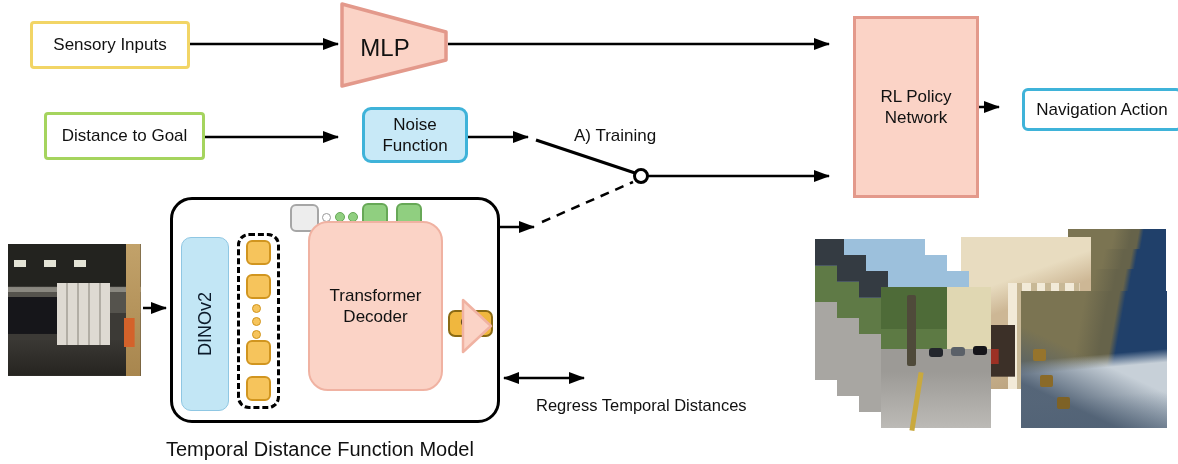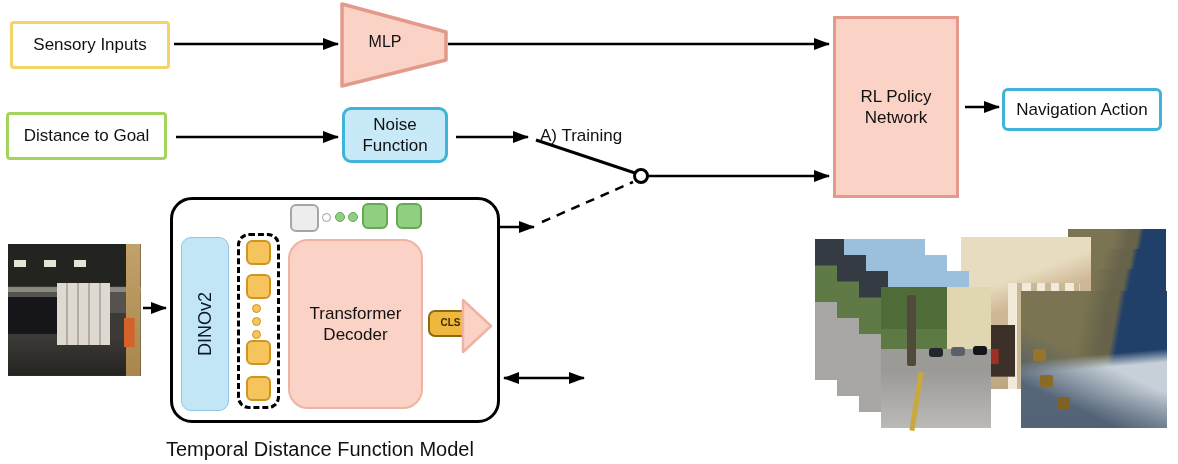--- a/index.html
+++ b/index.html
@@ -1,59 +1,59 @@
 <!DOCTYPE html>
 <html style="--yellow-border: #f2d566; --green-border: #a5d45e; --cyan-border: #3fb3d9; --cyan-fill: #c8e9f7; --salmon-fill: #fbd3c6; --salmon-border: #e3998b; --salmon-soft-border: #f0b2a2; --orange-fill: #f6c45c; --orange-border: #d1951f; --green-fill: #90cf80; --green-sq-border: #67a857; --gray-fill: #ededed; --gray-border: #a6a6a6; --cls-fill: #f0b73e; --cls-border: #8a6a14; --dino-fill: #c2e6f5; --dino-border: #8fc7e3; --line: #000000;"><head>
 <meta charset="utf-8">
 <style>
   html,body{margin:0;padding:0;background:#fff;}
   #canvas{position:relative;width:1178px;height:464px;background:#fff;overflow:hidden;
           font-family:"Liberation Sans",sans-serif;color:#111;}
   .abs{position:absolute;}
   .node{display:flex;align-items:center;justify-content:center;text-align:center;
-        background:#fff;box-sizing:border-box;white-space:pre-line;line-height:1.25;}
+        background:#fff;box-sizing:border-box;white-space:pre-line;line-height:1.25;margin-left:20px;}
   .f17{font-size:17px;}
   
   #sensory-box{left:10px;top:21px;width:160px;height:48px;border:3px solid var(--yellow-border);border-radius:4px;}
-  #distance-box{left:6px;top:112px;width:161px;height:48px;border:3px solid var(--green-border);border-radius:4px;}
+  #distance-box{left:24px;top:112px;width:161px;height:48px;border:3px solid var(--green-border);border-radius:4px;}
   #nav-box{left:1002px;top:88px;width:160px;height:43px;border:3.5px solid var(--cyan-border);border-radius:6px;}
   #noise-box{left:342px;top:107px;width:106px;height:56px;border:3.5px solid var(--cyan-border);
              border-radius:9px;background:var(--cyan-fill);}
   #rl-box{left:833px;top:16px;width:126px;height:182px;border:3px solid var(--salmon-border);
           background:var(--salmon-fill);}
   
   #mlp-shape{left:340px;top:2px;width:108px;height:86px;}
-  #mlp-label{left:350px;top:0;width:70px;height:84px;display:flex;align-items:center;justify-content:center;font-size:16px;}
+  #mlp-label{left:350px;top:6px;width:70px;height:84px;display:flex;align-items:center;justify-content:center;font-size:24px;}
   
   #vld-box{left:170px;top:197px;width:324px;height:220px;border:3.5px solid #000;border-radius:22px;background:#fff;}
   #gray-sq{left:290px;top:204px;width:25px;height:24px;border:2px solid var(--gray-border);border-radius:6px;background:var(--gray-fill);}
   .gsq{width:26px;height:26px;border:2px solid var(--green-sq-border);border-radius:6px;background:var(--green-fill);box-sizing:border-box;}
   #green-sq1{left:362px;top:203px;}
   #green-sq2{left:396px;top:203px;}
   .dotc{border-radius:50%;box-sizing:border-box;}
   #circ-w{left:322px;top:213px;width:9px;height:9px;border:1.5px solid #9a9a9a;background:#fff;}
   #circ-g1{left:335px;top:212px;width:10px;height:10px;border:1.5px solid var(--green-sq-border);background:var(--green-fill);}
   #circ-g2{left:348px;top:212px;width:10px;height:10px;border:1.5px solid var(--green-sq-border);background:var(--green-fill);}
   #dino-box{left:181px;top:237px;width:46px;height:172px;border:1.5px solid var(--dino-border);
             border-radius:10px;background:var(--dino-fill);display:flex;align-items:center;justify-content:center;}
   #dino-box span{writing-mode:vertical-rl;transform:rotate(180deg);font-size:18px;color:#0b1a2a;}
   #dashed-rect{left:237px;top:233px;width:43px;height:176px;border:3px dashed #000;border-radius:12px;box-sizing:border-box;}
   .tok{width:25px;height:25px;border:2px solid var(--orange-border);border-radius:6px;background:var(--orange-fill);box-sizing:border-box;}
   #tok1{left:246px;top:240px;} #tok2{left:246px;top:274px;}
   #tok3{left:246px;top:340px;} #tok4{left:246px;top:376px;}
   .odot{width:9px;height:9px;border:1.5px solid var(--orange-border);background:var(--orange-fill);border-radius:50%;box-sizing:border-box;}
   #odot1{left:252px;top:304px;} #odot2{left:252px;top:317px;} #odot3{left:252px;top:330px;}
-  #transformer-box{left:288px;top:239px;width:135px;height:170px;border:2px solid var(--salmon-soft-border);
+  #transformer-box{left:288px;top:221px;width:135px;height:170px;border:2px solid var(--salmon-soft-border);
                    border-radius:20px;background:var(--salmon-fill);}
   #cls-box{left:428px;top:310px;width:45px;height:27px;border:2px solid var(--cls-border);border-radius:7px;
            background:var(--cls-fill);font-size:10px;font-weight:bold;color:#3a2e00;}
   #out-triangle{left:461px;top:297px;width:33px;height:58px;}
   
   .lbl{font-size:17px;white-space:nowrap;}
-  #training-label{left:540px;top:126px;}
+  #training-label{left:574px;top:126px;}
   #deployment-label{left:562px;top:225px;}
   #vld-caption{left:166px;top:438px;width:340px;text-align:left;font-size:20px;}
   #data-caption{left:851px;top:438px;width:312px;text-align:center;font-size:17px;}
   #regress-label{left:536px;top:396px;font-size:16.5px;}
   #formula{left:594px;top:355px;font-family:"DejaVu Serif",serif;font-style:italic;font-size:25px;white-space:nowrap;}
   #formula sub{font-size:16px;font-style:italic;}
   
   .photo{box-sizing:border-box;}
   #lab-photo{left:8px;top:244px;width:133px;height:132px;background-color:#3c3a36;
     background-image:
@@ -169,20 +169,21 @@
 
   <div id="transformer-box" class="abs node f17">Transformer
 Decoder</div>
   <div id="cls-box" class="abs node">CLS</div>
   <svg id="out-triangle" class="abs" viewBox="0 0 33 58">
     <polygon points="2,3 2,55 30,29" fill="var(--salmon-fill)" stroke="var(--salmon-soft-border)" stroke-width="2.5" stroke-linejoin="round"></polygon>
   </svg>
 
   <div id="lab-photo" class="abs photo"></div>
 
+  <div id="regress-label" class="abs">Regress Temporal Distances</div>
   <div id="vld-caption" class="abs">Temporal Distance Function Model (VLD)</div>
 
   <div class="abs photo street-far" style="left:815px;top:239px;z-index:6;"></div>
   <div class="abs photo street-far" style="left:837px;top:255px;z-index:7;"></div>
   <div class="abs photo street-far" style="left:859px;top:271px;z-index:8;"></div>
   <div class="abs photo street-near" style="left:881px;top:287px;z-index:9;">
     <div class="p-trunk"></div>
     <div class="p-cars"></div>
     <div class="p-line"></div>
   </div>

